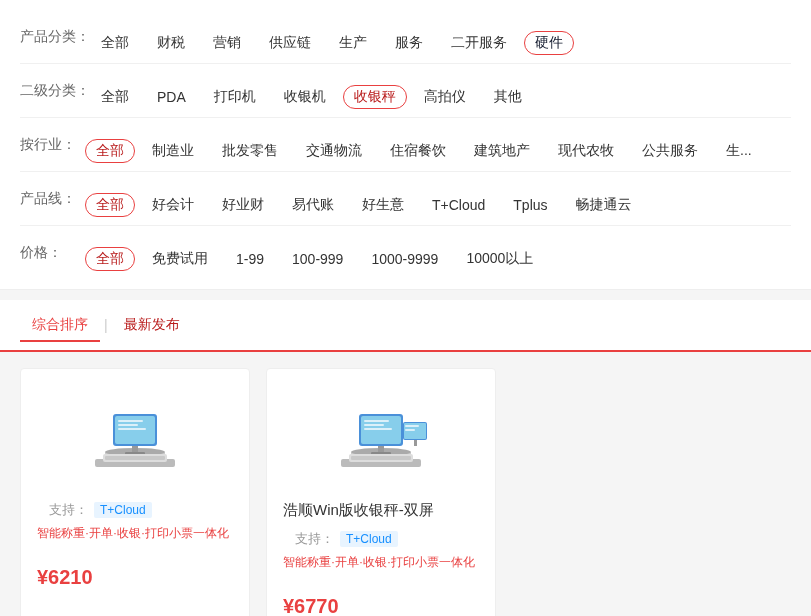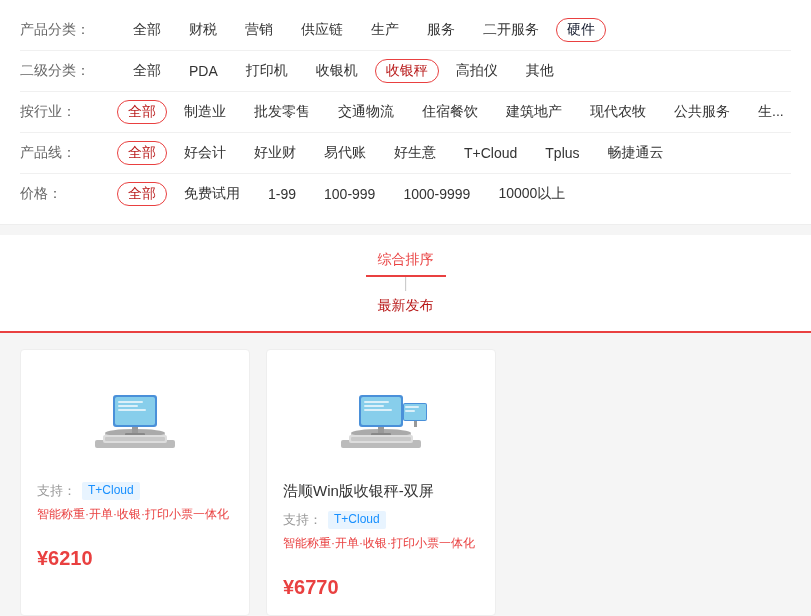--- a/index.html
+++ b/index.html
@@ -14,37 +14,37 @@
       padding: 10px 20px;
       border-bottom: 1px solid #eee;
     }
     .filter-row {
       display: flex;
       align-items: center;
       padding: 8px 0;
       border-bottom: 1px solid #f0f0f0;
       flex-wrap: nowrap;
       overflow: hidden;
-      gap: 32px;
     }
     .filter-row:last-child {
       border-bottom: none;
     }
     .filter-label {
       color: #666;
       min-width: 65px;
       flex-shrink: 0;
       font-size: 14px;
     }
     .filter-items {
       display: flex;
       flex-wrap: nowrap;
       gap: 6px;
       align-items: center;
       overflow: hidden;
+      margin-top: 13px;
     }
     .filter-item {
       padding: 2px 10px;
       cursor: pointer;
       color: #333;
       font-size: 14px;
       white-space: nowrap;
       border-radius: 12px;
       border: 1px solid transparent;
     }
@@ -59,21 +59,20 @@
       border-radius: 12px;
     }
     .sort-bar {
       background: #fff;
       padding: 10px 20px;
       display: flex;
       align-items: center;
       gap: 0;
       margin-top: 10px;
       border-bottom: 2px solid #e94040;
-      flex-direction: column;
     }
     .sort-item {
       padding: 6px 12px;
       cursor: pointer;
       font-size: 14px;
       color: #b91c1c;
     }
     .sort-item.active {
       color: #e94040;
       border-bottom: 2px solid #e94040;
@@ -110,22 +109,24 @@
       height: 90px;
     }
     .product-title {
       font-size: 15px;
       color: #333;
       margin-bottom: 10px;
       font-weight: 500;
     }
     .product-support {
       display: flex;
+      align-items: center;
       gap: 6px;
       margin-bottom: 6px;
+      margin-left: 12px;
     }
     .support-label {
       color: #999;
       font-size: 13px;
     }
     .support-tag {
       background: #e8f4ff;
       color: #1890ff;
       font-size: 12px;
       padding: 1px 6px;

